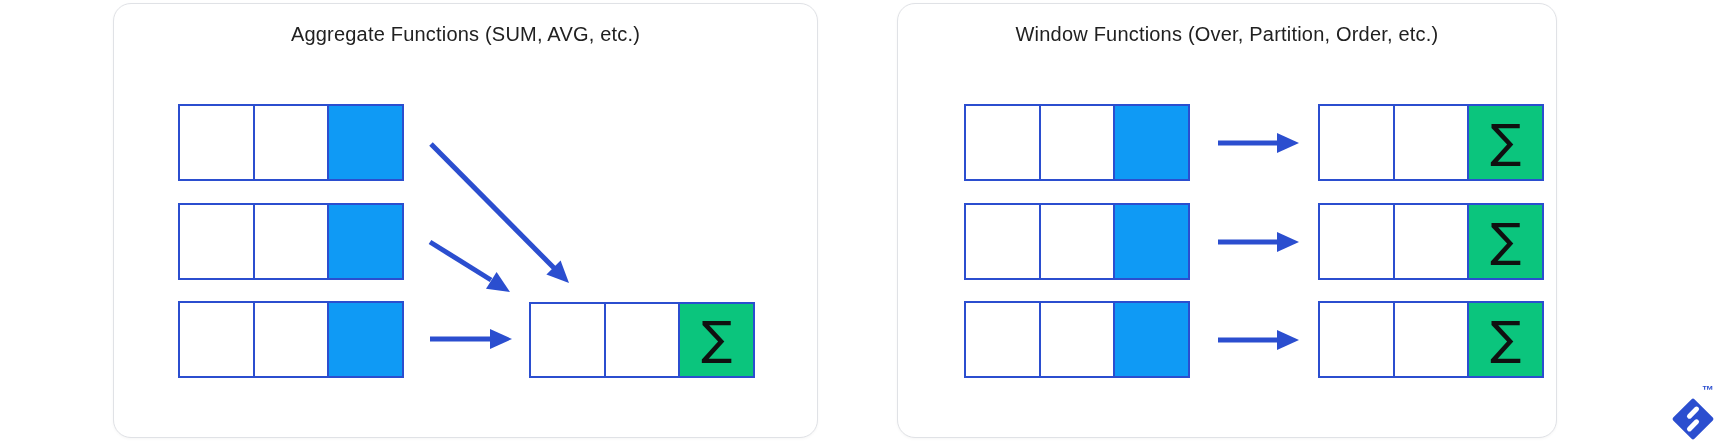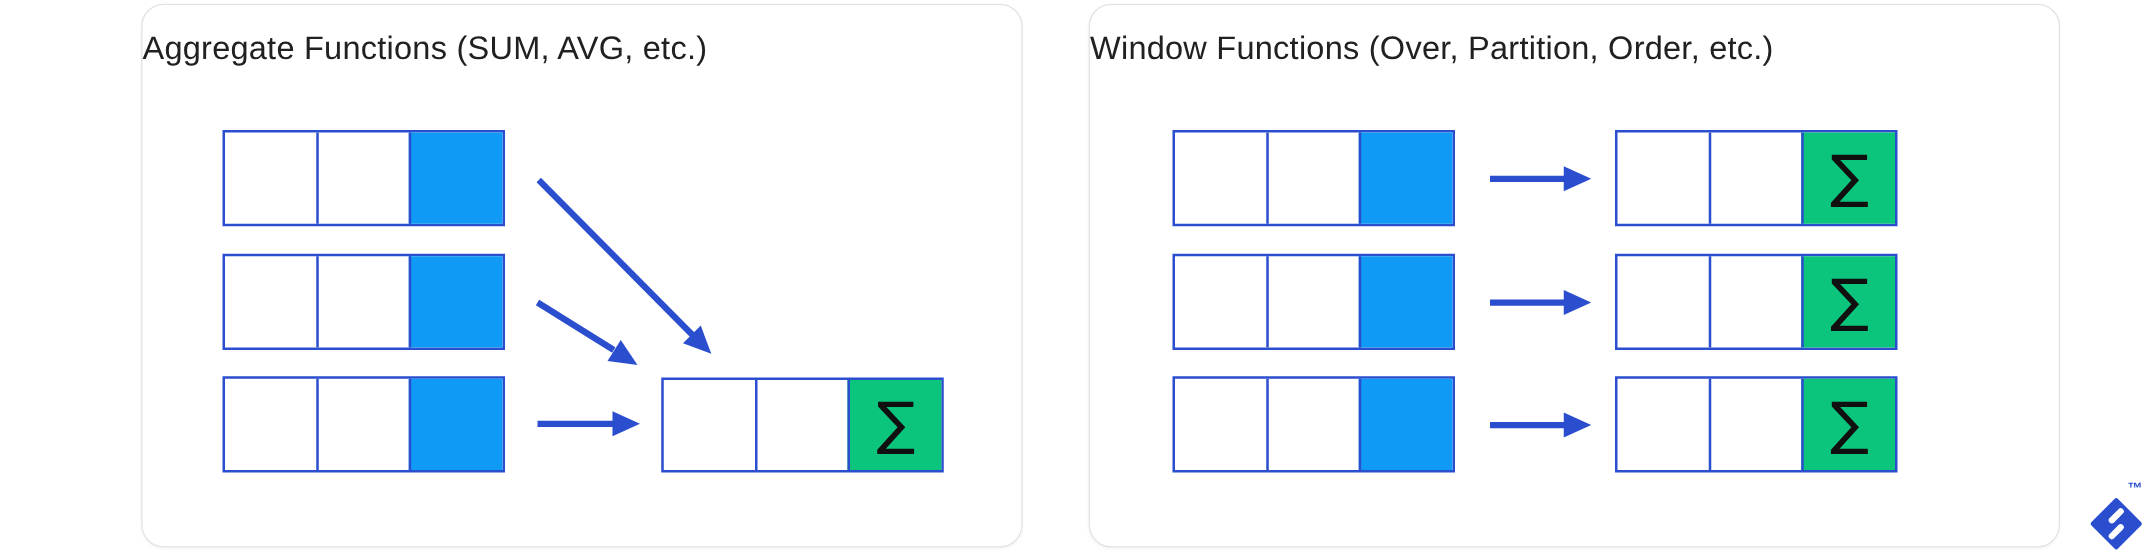--- a/index.html
+++ b/index.html
@@ -6,24 +6,24 @@
   body{
     width:1720px;height:442px;overflow:hidden;position:relative;
     background:#ffffff;font-family:"Liberation Sans",sans-serif;
   }
   .card{
     position:absolute;top:3px;height:435px;background:#ffffff;
     border:1.5px solid var(--card-border);border-radius:18px;
     box-shadow:0 1px 3px rgba(0,0,0,0.04);box-sizing:border-box;
   }
   #card-aggregate{left:113px;width:705px;}
-  #card-window{left:871px;width:777px;text-decoration:underline;}
+  #card-window{left:897px;width:660px;text-decoration:underline;}
   .card-title{
-    position:absolute;top:19px;left:0;right:0;
-    font-size:26px;color:var(--title);letter-spacing:0.2px;white-space:nowrap;
+    position:absolute;top:19px;left:0;right:0;text-align:center;
+    font-size:20px;color:var(--title);letter-spacing:0.2px;white-space:nowrap;
   }
   .trow{
     position:absolute;display:flex;background:#ffffff;
     border:2.5px solid var(--royal);box-sizing:border-box;
   }
   .cell{flex:1 1 0;border-left:2.5px solid var(--royal);}
   .cell:first-child{border-left:none;}
   .cell.azure{background:var(--azure);}
   .cell.green{background:var(--green);display:flex;align-items:center;justify-content:center;}
   .sigma{

